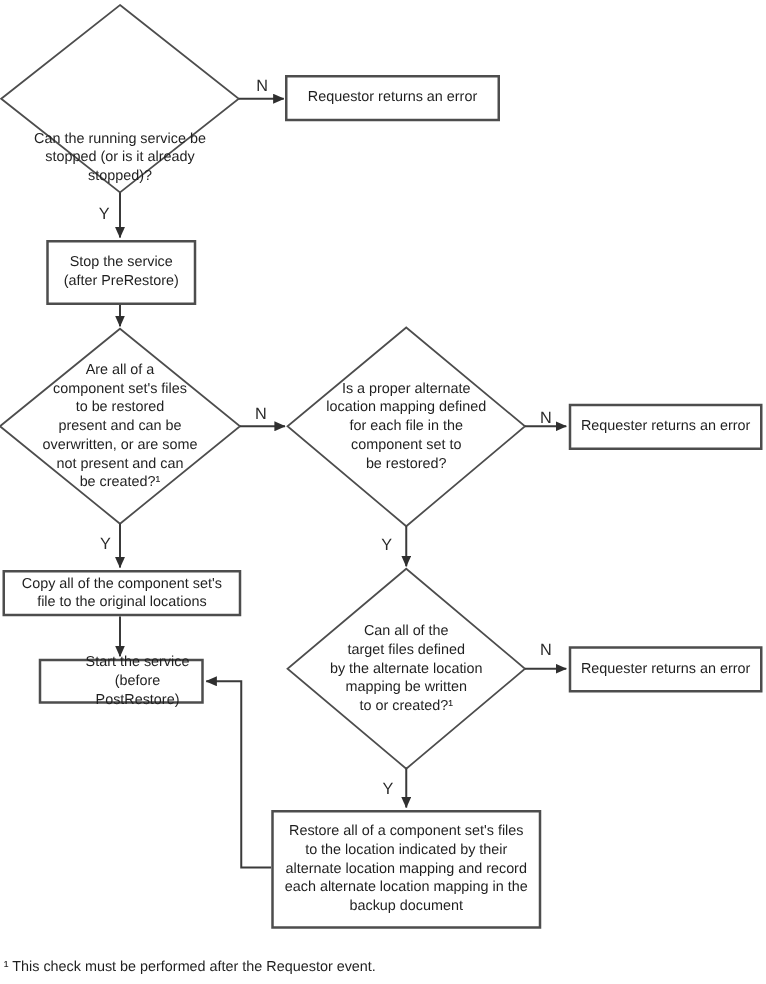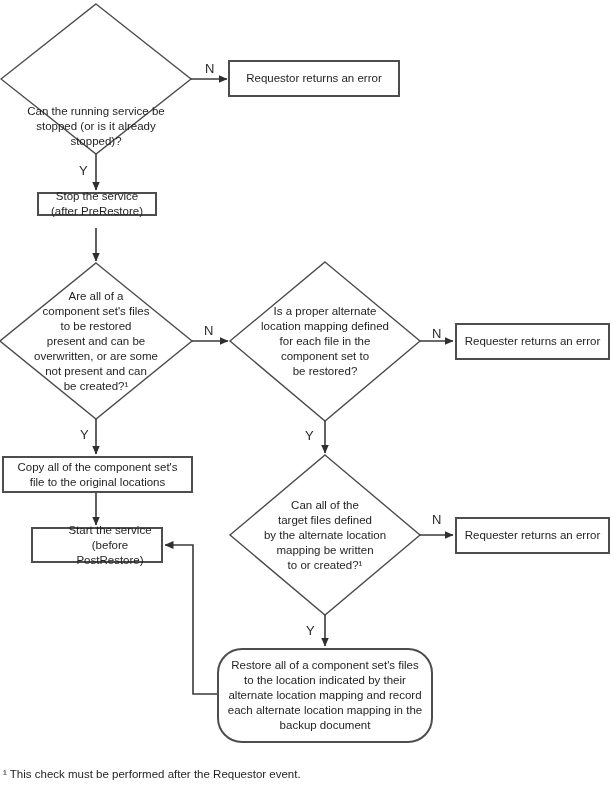--- a/index.html
+++ b/index.html
@@ -98,29 +98,29 @@
 for each file in the
 component set to
 be restored?</div>
   <div class="dtext" style="left:240px; top:498px; width:170px;">Can all of the
 target files defined
 by the alternate location
 mapping be written
 to or created?¹</div>
 
   <div class="rect" style="left:228px; top:60px; width:172px; height:37px;">Requestor returns an error</div>
-  <div class="rect" style="left:37px; top:192px; width:120px; height:24px;">Stop the service
+  <div class="rect" style="left:37px; top:192px; width:120px; height:52px;">Stop the service
 (after PreRestore)</div>
   <div class="rect" style="left:455px; top:323px; width:155px; height:37px;">Requester returns an error</div>
   <div class="rect" style="left:455px; top:517px; width:155px; height:37px;">Requester returns an error</div>
   <div class="rect" style="left:2px; top:456px; width:191px; height:37px;">Copy all of the component set's
 file to the original locations</div>
   <div class="rect" style="left:31px; top:527px; width:132px; height:36px;padding-left:26px;">Start the service
 (before PostRestore)</div>
-  <div class="rect" style="left:217px; top:648px; width:216px; height:95px;border-radius:25px;">Restore all of a component set's files
+  <div class="rect" style="left:217px; top:648px; width:216px; height:95px;">Restore all of a component set's files
 to the location indicated by their
 alternate location mapping and record
 each alternate location mapping in the
 backup document</div>
 
   <span class="yn" style="left:205px; top:62px;">N</span>
   <span class="yn" style="left:79px;  top:164px;">Y</span>
   <span class="yn" style="left:204px; top:324px;">N</span>
   <span class="yn" style="left:432px; top:327px;">N</span>
   <span class="yn" style="left:80px;  top:428px;">Y</span>

